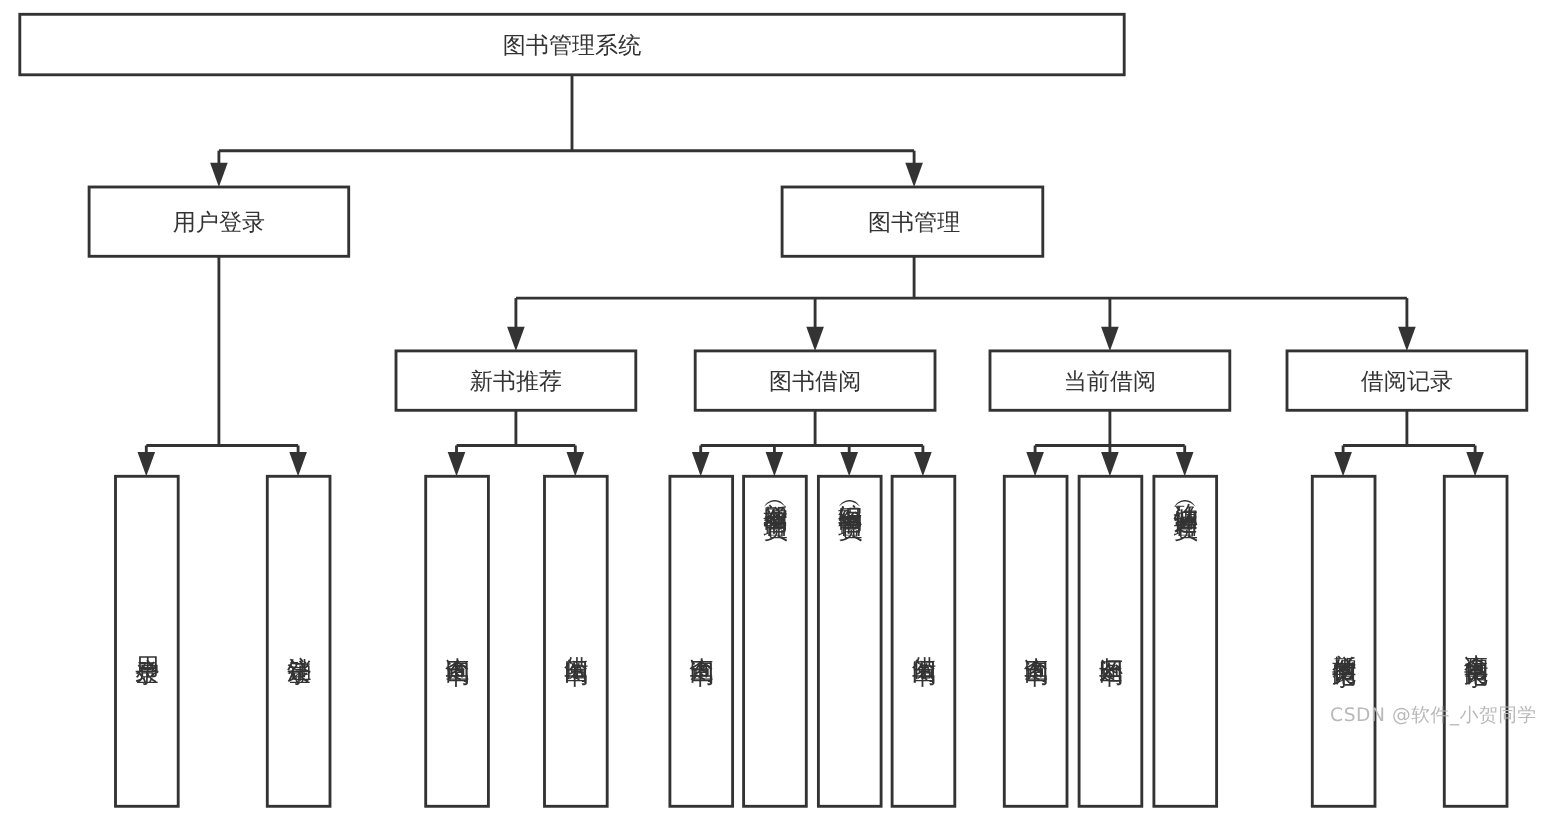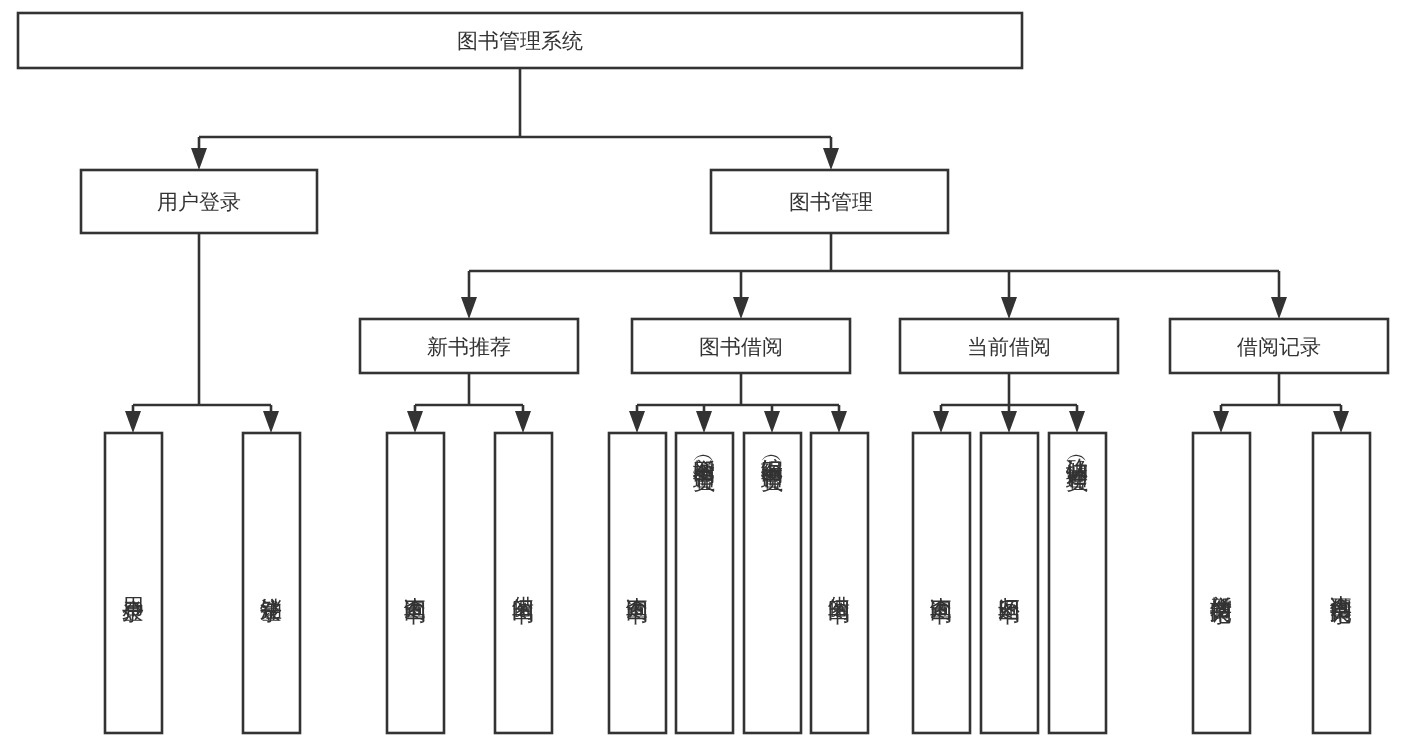--- a/index.html
+++ b/index.html
@@ -198,14 +198,15 @@
   <div class="leaf-label" style="left:916px;top:433px;width:51px;height:300px;justify-content:center;display:flex;align-items:center;">查询图书</div>
 
   <div class="leaf-label" style="left:984px;top:433px;width:51px;height:300px;justify-content:center;display:flex;align-items:center;">归还图书</div>
 
   <div class="leaf-label" style="left:1052px;top:440px;width:51px;height:290px;justify-content:flex-start;display:flex;align-items:center;">确认归还（管理员）</div>
 
   <div class="leaf-label" style="left:1196px;top:433px;width:51px;height:300px;justify-content:center;display:flex;align-items:center;">新增借阅记录</div>
 
   <div class="leaf-label" style="left:1316px;top:433px;width:51px;height:300px;justify-content:center;display:flex;align-items:center;">查询借阅记录</div>
 
+  <div class="watermark">CSDN @软件_小贺同学</div>
 
 </div>
 
 </body></html>

